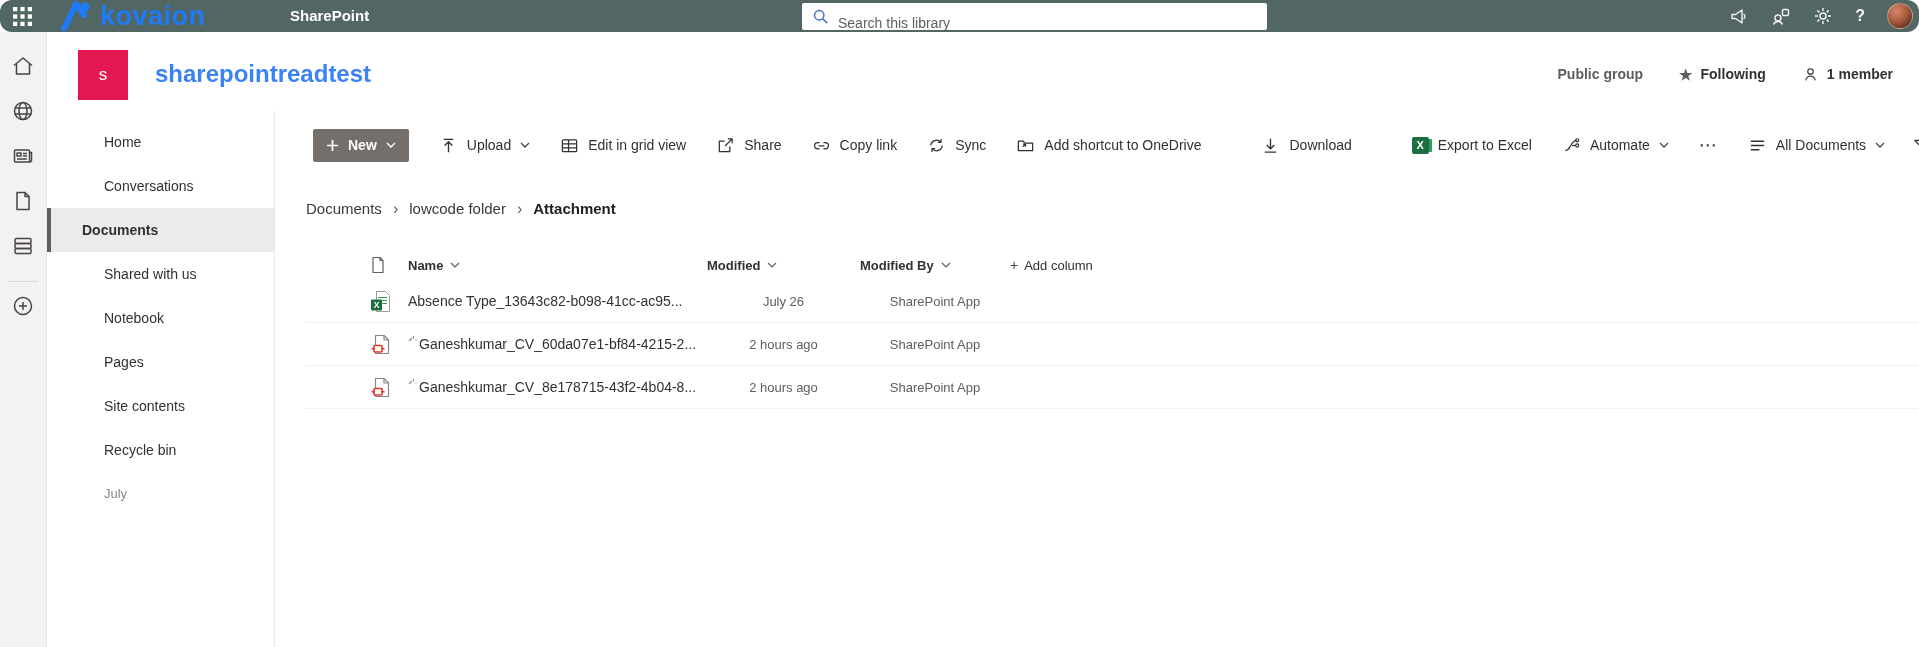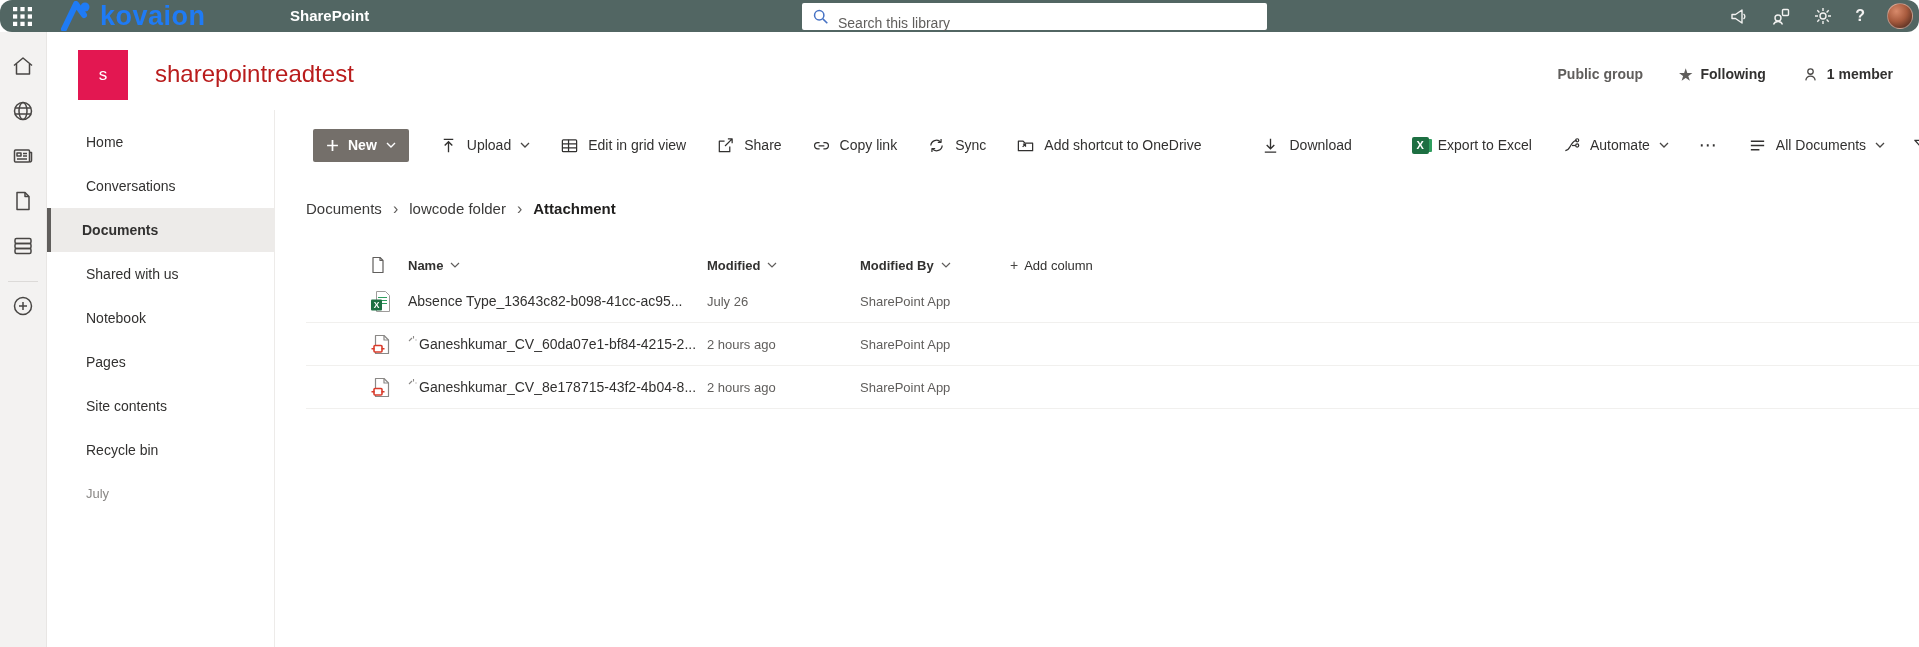--- a/index.html
+++ b/index.html
@@ -28,31 +28,31 @@
   
   .rail { flex:0 0 47px; background:#f3f2f1; border-right:1px solid #e8e6e4; display:flex; flex-direction:column; align-items:center; padding-top:22px; position:relative; }
   .rail-icon { width:24px; height:24px; color:#484644; margin-bottom:21px; cursor:pointer; }
   .rail-divider { width:30px; height:1px; background:#dcdad8; margin:2px 0 12px 0; }
 
   .rail-right { flex:1; display:flex; flex-direction:column; min-width:0; }
 
   
   .site-header { height:78px; display:flex; align-items:center; padding-left:31px; background:#fff; }
   .site-logo { width:50px; height:50px; background:#e31751; color:#fff; display:flex; align-items:center; justify-content:center; font-size:17px; margin-top:8px; cursor:pointer; }
-  .site-title { margin-left:27px; margin-top:6px; font-size:24px; font-weight:normal; color:#b91c1c; }
+  .site-title { margin-left:27px; margin-top:6px; font-size:24px; font-weight:bold; color:#3b82f6; }
   .site-meta { margin-left:auto; display:flex; align-items:center; gap:36px; padding-right:26px; margin-top:6px; font-size:14px;font-weight:bold; }
   .privacy { color:#605e5c; }
   .meta-item { display:flex; align-items:center; gap:8px; color:#323130; cursor:pointer; }
   .star-glyph { color:#605e5c; font-size:15px; line-height:1; }
   .member-icon { width:17px; height:17px; color:#484644; }
 
   
   .body-row { flex:1; display:flex; min-height:0; }
   .sidebar { flex:0 0 228px; border-right:1px solid #edebe9; padding-top:10px; }
-  .nav-item { height:44px; line-height:44px; padding-left:35px; font-size:14px; color:#323130; cursor:pointer; border-left:4px solid transparent; }
+  .nav-item { height:44px; line-height:44px; padding-left:53px; font-size:14px; color:#323130; cursor:pointer; border-left:4px solid transparent; }
   .nav-item.selected { background:#edebe9; border-left-color:#605e5c; font-weight:bold; padding-left:31px; }
   .nav-item.edit { color:#8a8886; font-size:13px; }
 
   .content { flex:1; min-width:0; display:flex; flex-direction:column; }
 
   
   .cmdbar { margin-top:12px; height:46px; display:flex; align-items:center; padding-left:38px; gap:30px; font-size:14px; color:#323130; white-space:nowrap; }
   .btn-new { background:#746f6a; color:#fff; height:33px; border:none; border-radius:2px; padding:0 13px; display:flex; align-items:center; gap:9px; font-size:14px; font-weight:bold; font-family:"Liberation Sans", sans-serif; cursor:pointer; }
   .btn-new .chev { color:#fff; }
   .cmd { display:flex; align-items:center; gap:9px; cursor:pointer; }
@@ -65,21 +65,21 @@
   .excel-badge::after { content:""; position:absolute; right:-3px; top:2px; width:3px; height:13px; background:#2f9e5f; border-radius:0 1px 1px 0; }
 
   
   .breadcrumb { margin:32px 0 0 31px; display:flex; align-items:center; gap:11px; font-size:15px; color:#3b3a39; }
   .crumb { cursor:pointer; }
   .crumb-sep { color:#605e5c; font-size:16px; line-height:1; }
   .crumb-current { font-weight:bold; color:#201f1e; }
 
   
   .doclist { margin:33px 0 0 31px; }
-  .grid-row { display:grid; grid-template-columns:64px 38px 299px 153px 150px auto; align-items:center; }
+  .grid-row { display:grid; grid-template-columns:64px 38px 299px 153px 150px auto; align-items:center;text-align:center; }
   .list-header { height:30px; font-size:13px; font-weight:bold; color:#323130; }
   .hdr-cell { display:flex; align-items:center; gap:7px; cursor:pointer; }
   .hdr-file-icon { width:16px; height:18px; color:#605e5c; }
   .addcol { font-weight:normal; font-size:13px; color:#323130; display:flex; align-items:center; gap:6px; cursor:pointer; }
   .addcol .plus-glyph { font-size:14px; color:#484644; }
   .file-row { height:43px; border-bottom:1px solid #f1f0ee; cursor:pointer; }
   .file-row:first-of-type { border-top:1px solid #f1f0ee; }
   .cell-name { font-size:14px; color:#323130; white-space:nowrap; overflow:hidden; display:flex; align-items:center; }
   .cell-dim { font-size:13px; color:#605e5c; }
   .ftype-icon { width:21px; height:23px; }

